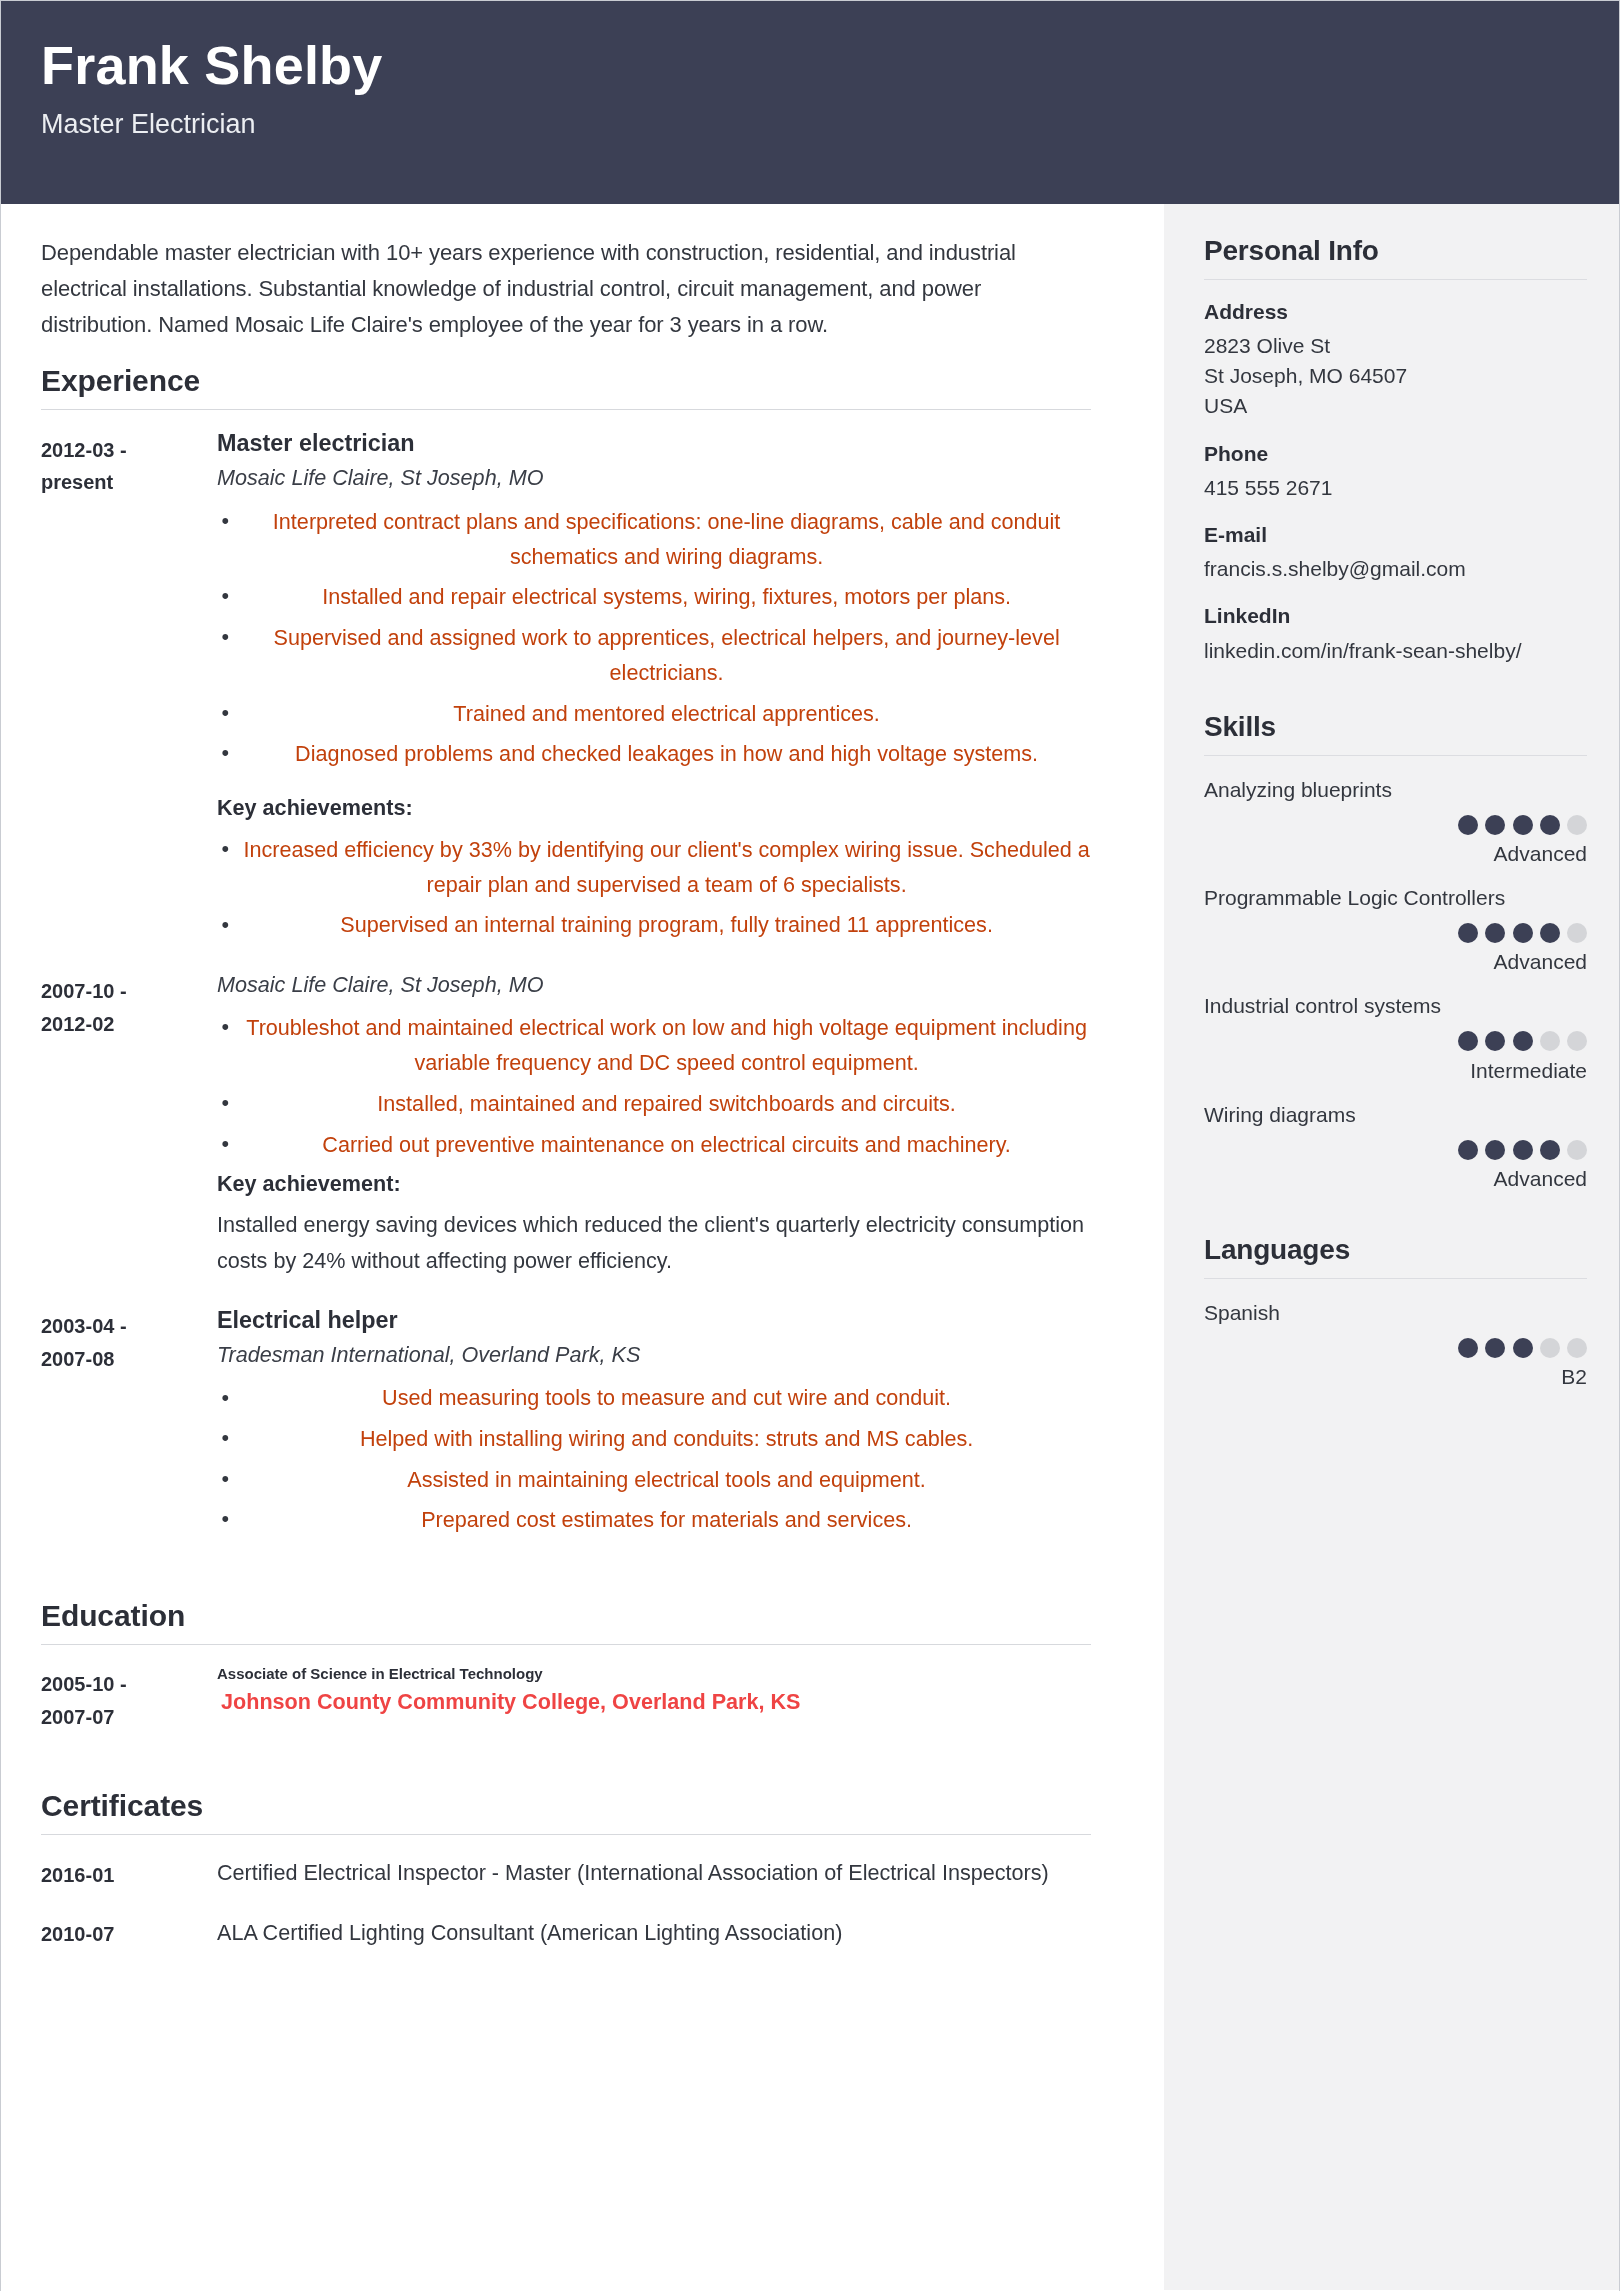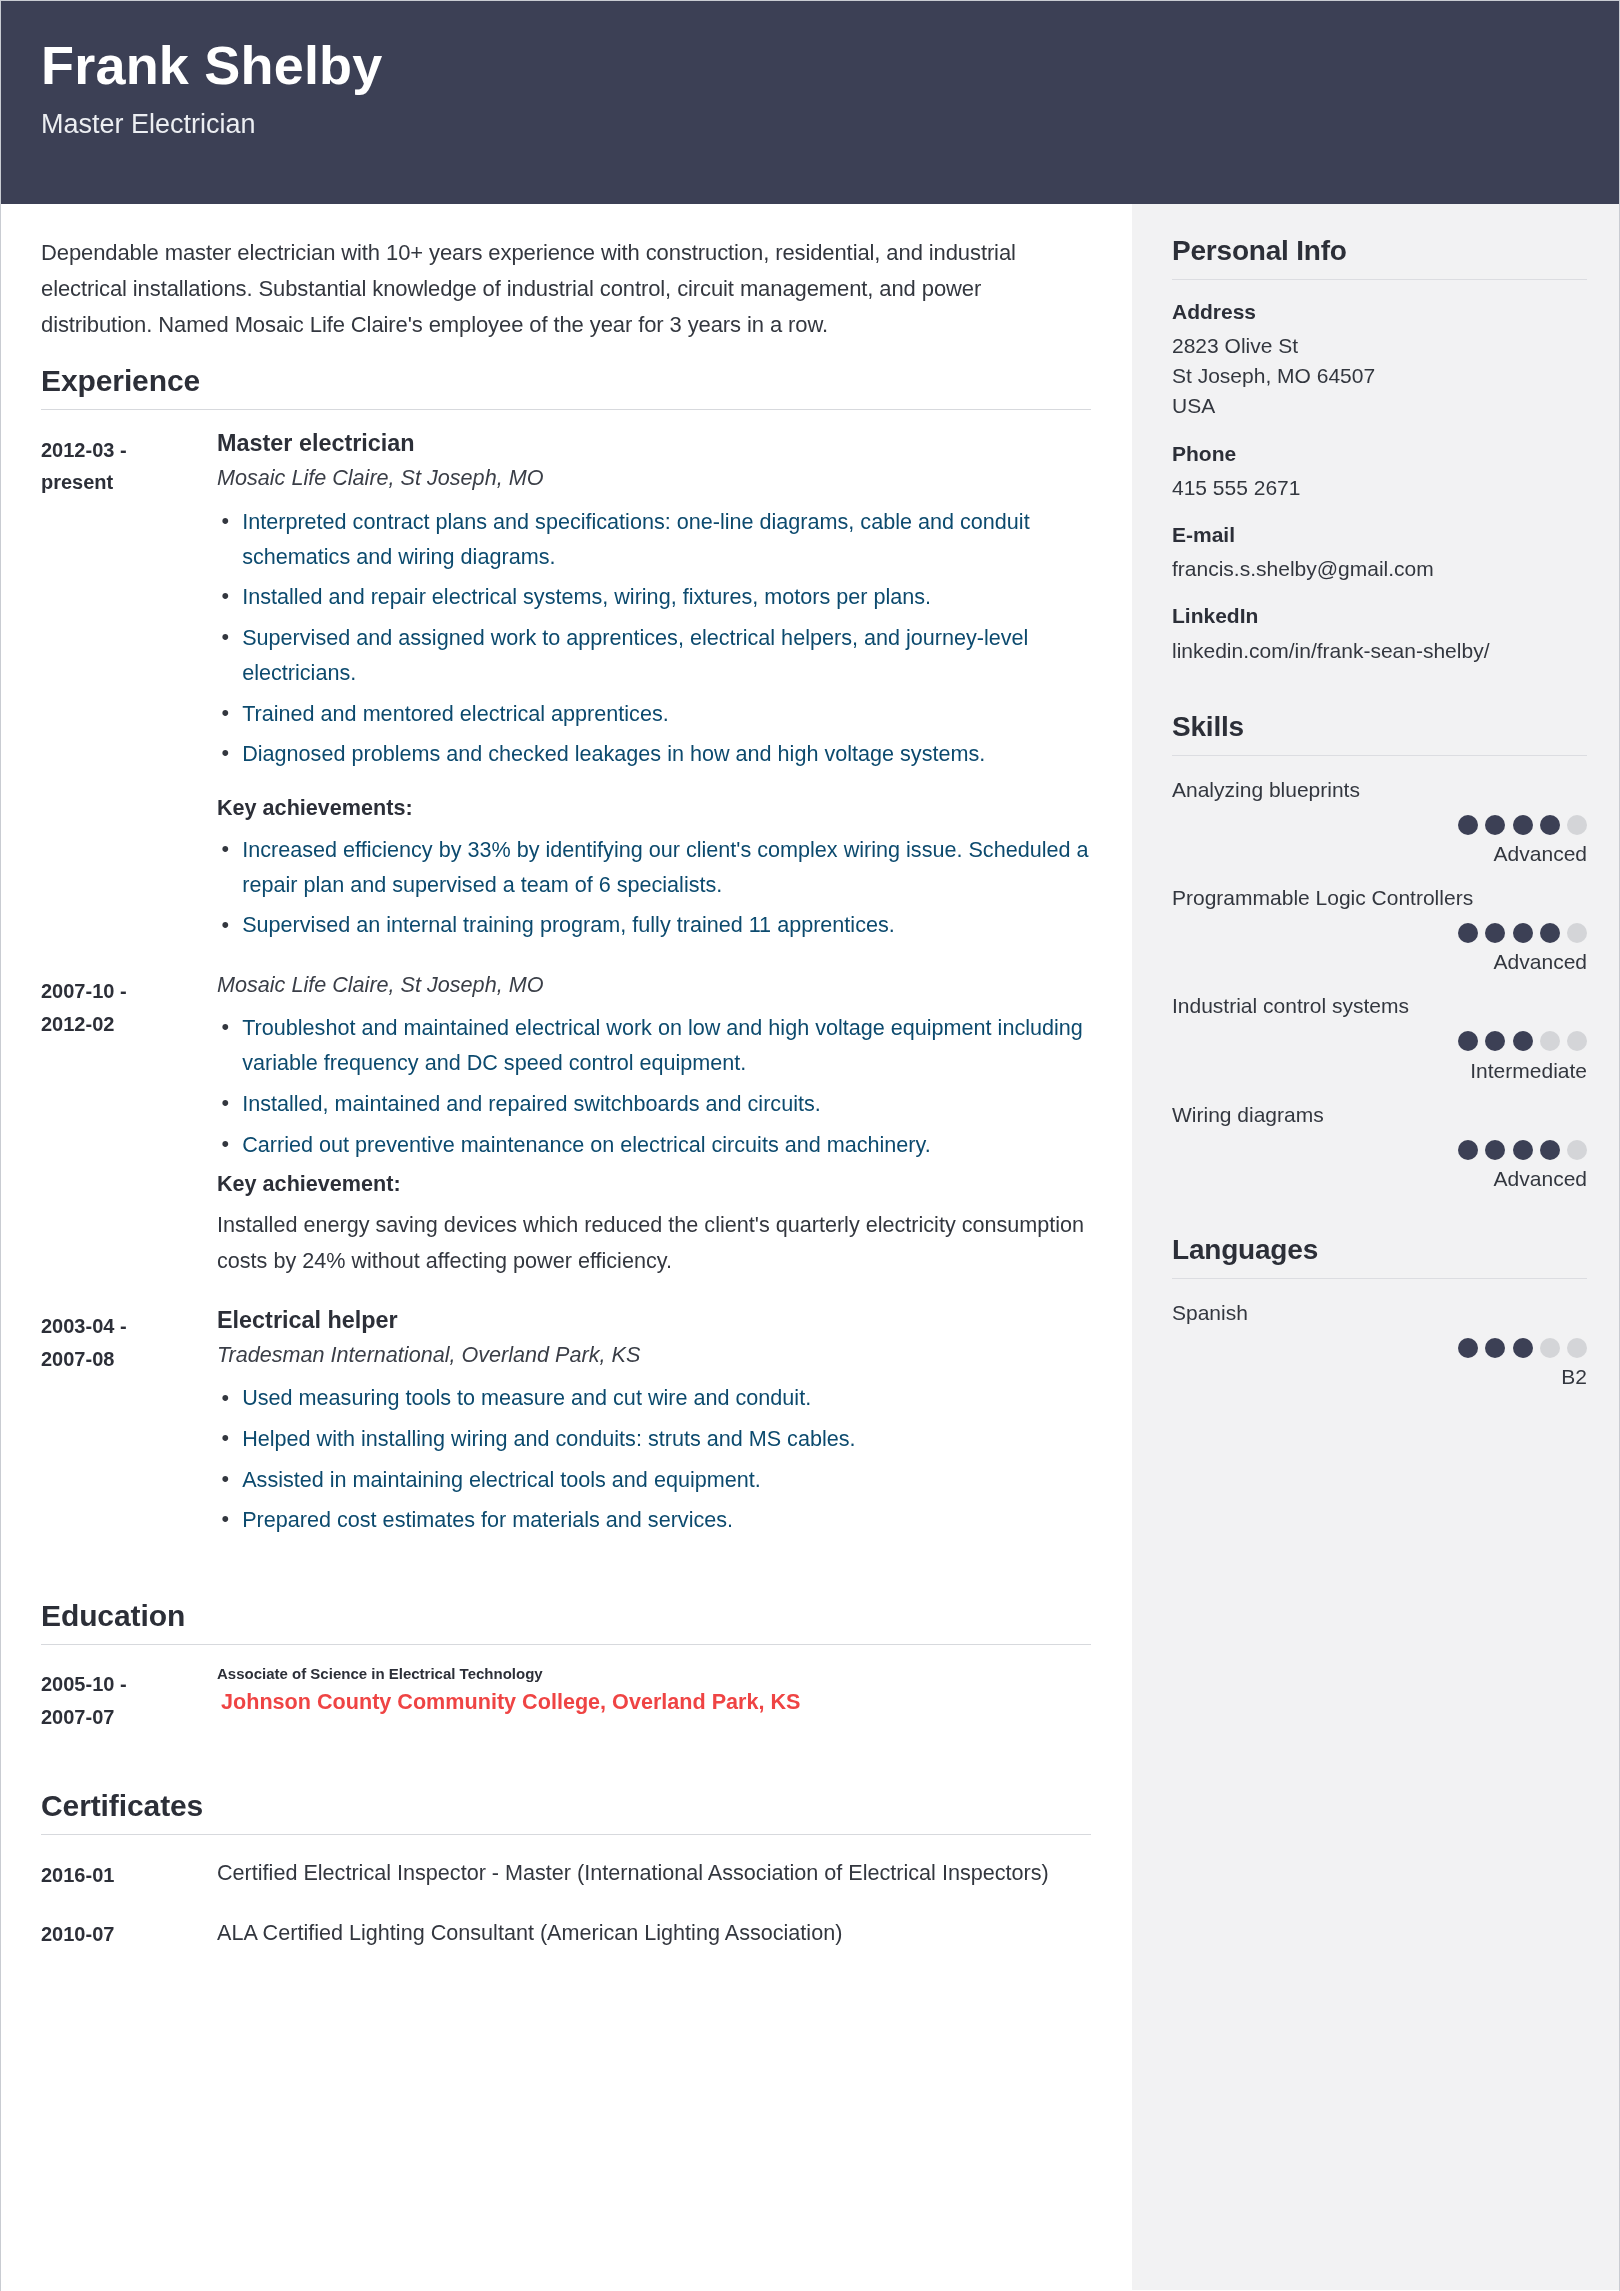--- a/index.html
+++ b/index.html
@@ -41,20 +41,21 @@
     font-weight: normal;
     line-height: 1.1;
     margin: 0;
   }
 
   
   .body-row {
     display: flex;
     align-items: stretch;
     height: 2086px;
+    gap: 32px;
   }
   .main-col {
     width: 1131px;
     box-sizing: border-box;
     padding: 31px 41px 0 40px;
     background: #ffffff;
   }
   .side-col {
     flex: 1;
     box-sizing: border-box;
@@ -113,23 +114,24 @@
   }
   ul.bullets {
     margin: 0;
     padding: 0 0 0 23.4px;
     list-style: none;
   }
   ul.bullets li {
     position: relative;
     font-size: 21.6px;
     line-height: 1.63;
-    color: #0c4a6e;
+    color: #c2410c;
     margin-bottom: 5.4px;
     padding-left: 1.8px;
+    text-align: center;
   }
   ul.bullets li::before {
     content: "•";
     position: absolute;
     left: -19px;
     top: -0.9px;
     color: #33373f;
     font-size: 21.6px;
   }
   .key-head {

